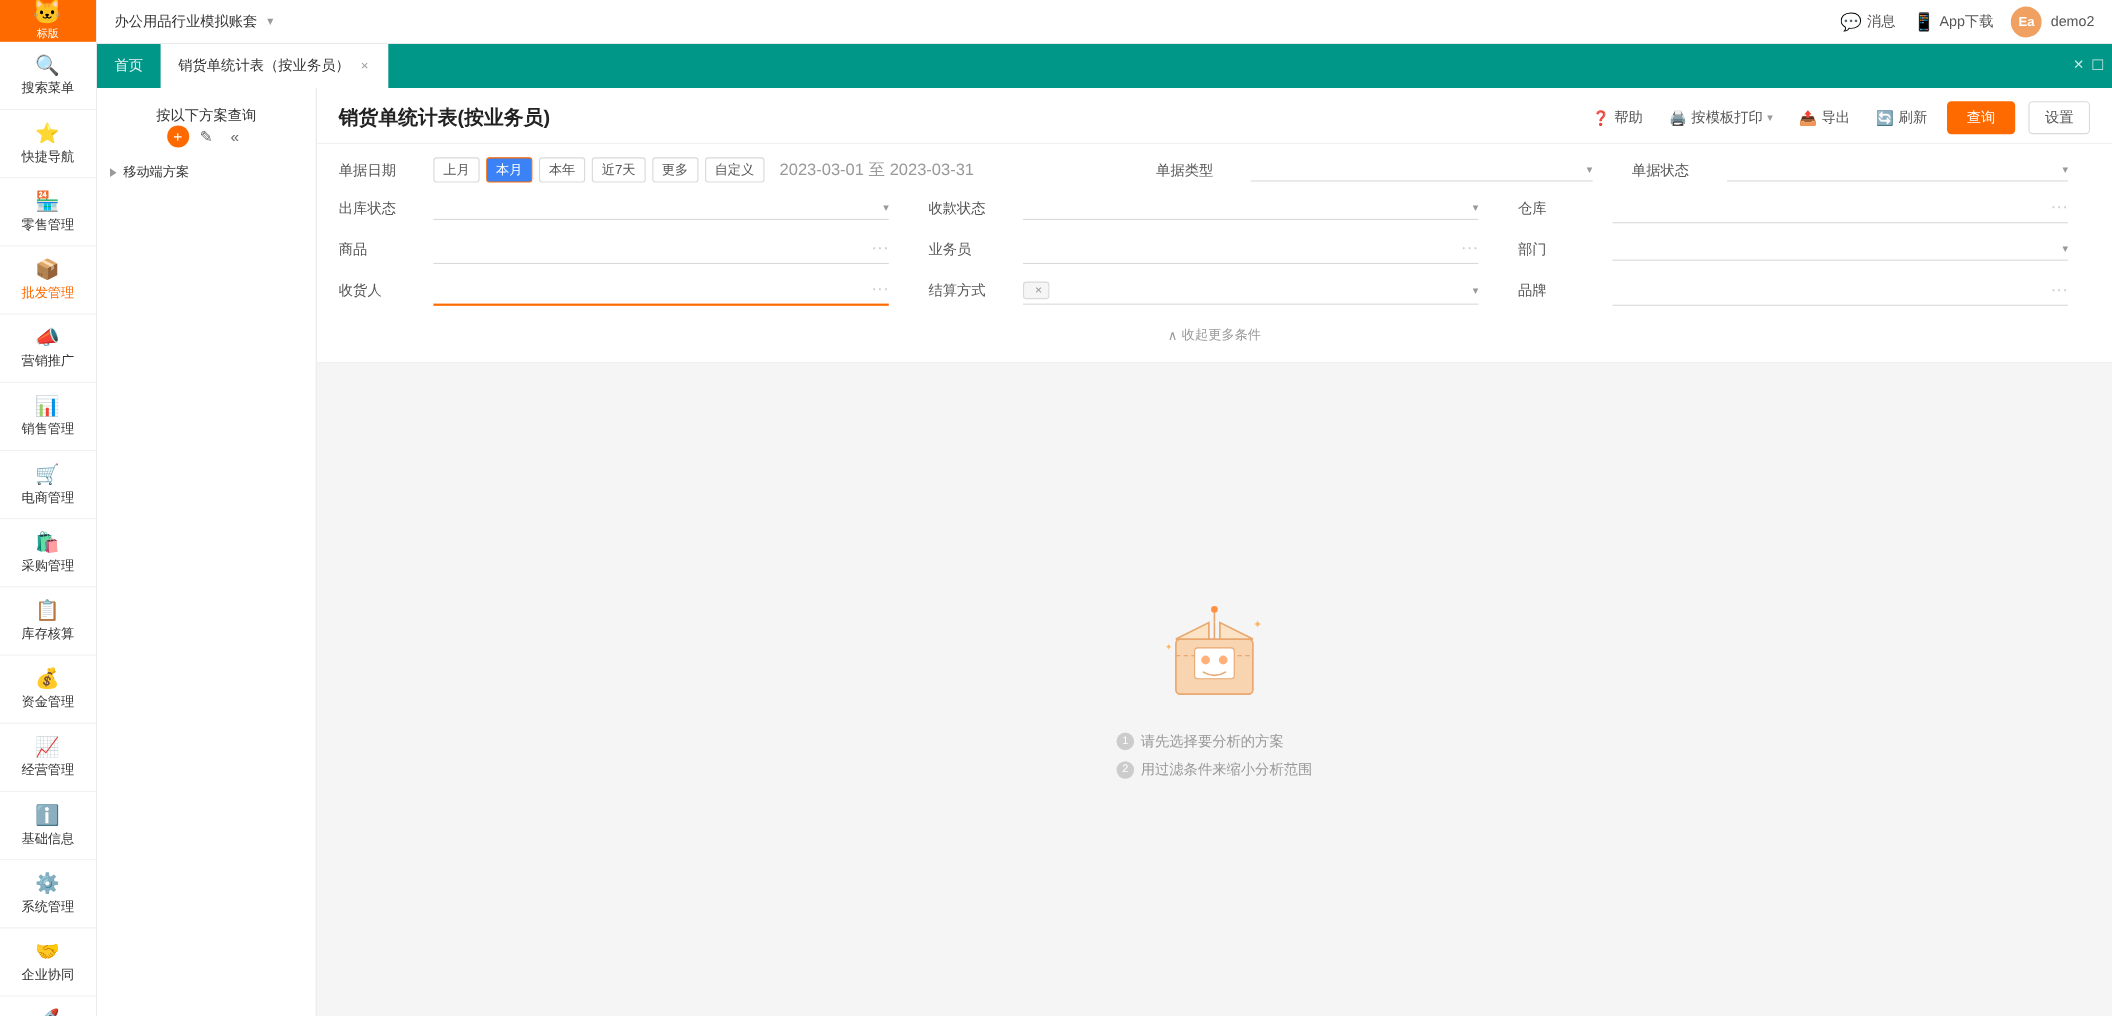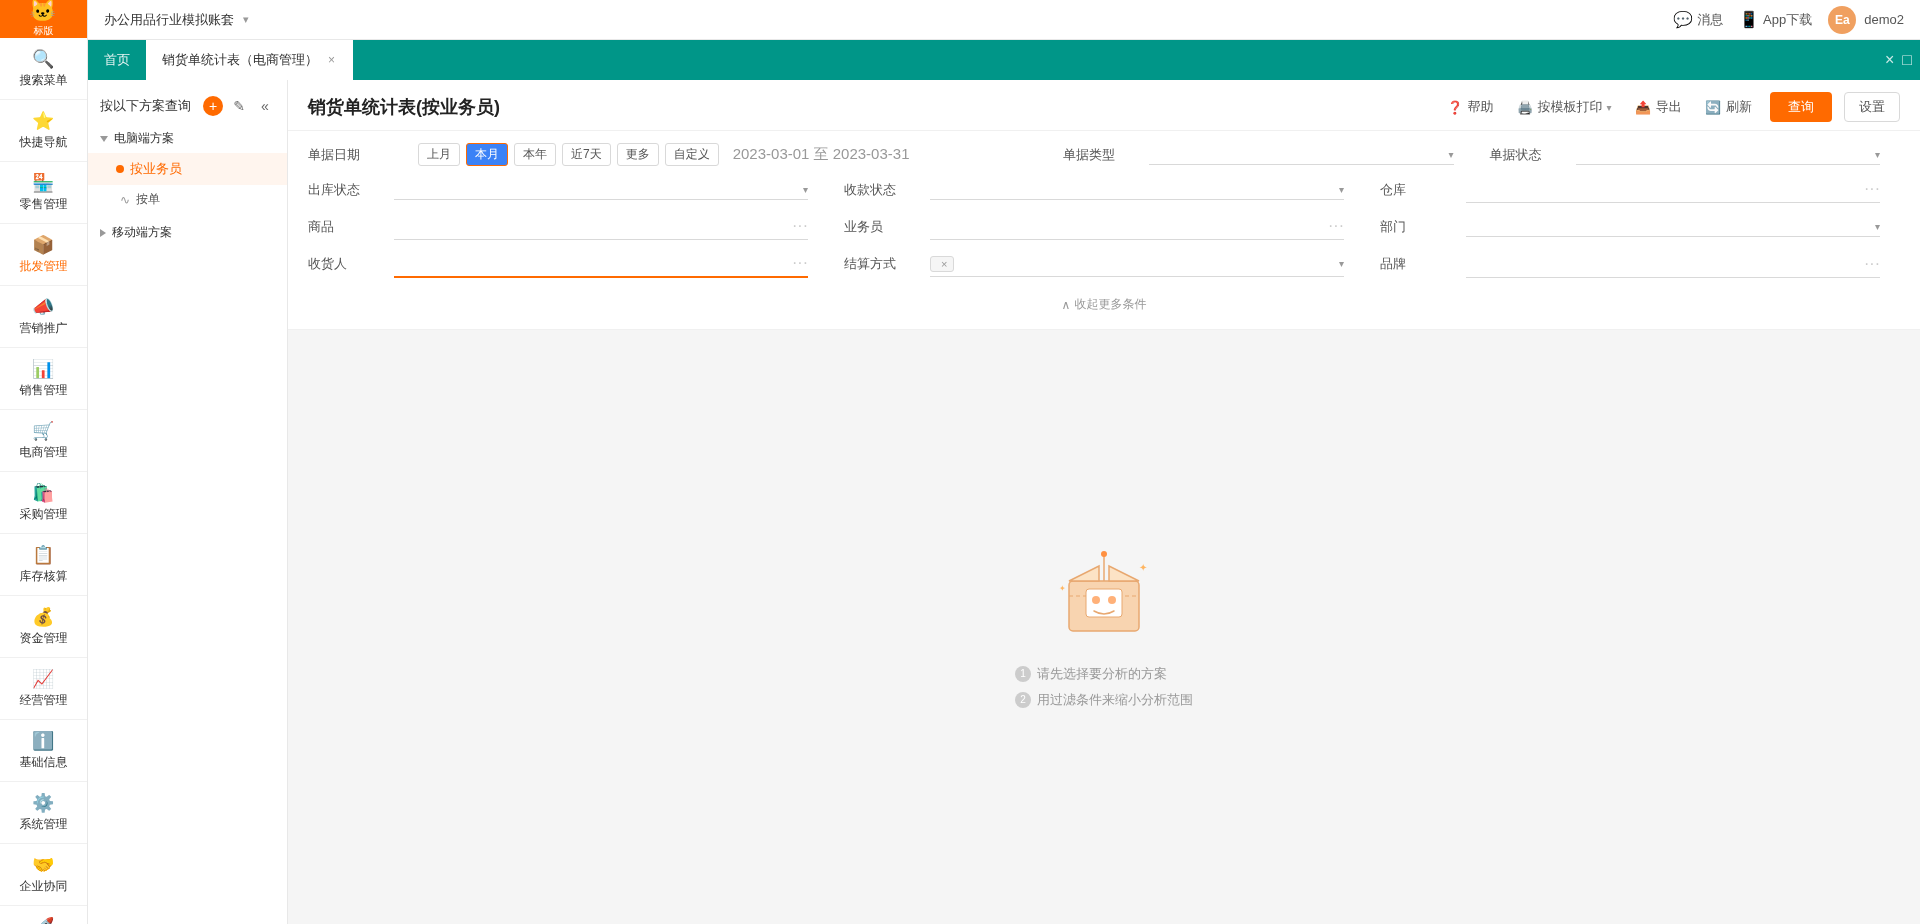--- a/index.html
+++ b/index.html
@@ -170,20 +170,21 @@
       overflow-y: auto;
     }
     .left-panel-header {
       padding: 4px 12px 8px;
       font-size: 13px;
       color: #333;
       font-weight: 500;
       display: flex;
       align-items: center;
       justify-content: space-between;
+      flex-direction: column;
     }
     .left-panel-actions {
       display: flex;
       gap: 6px;
       align-items: center;
     }
     .lpa-btn {
       width: 20px;
       height: 20px;
       border-radius: 50%;
@@ -537,21 +538,21 @@
         <span>demo2</span>
       </div>
     </div>
   </div>
 
   <div class="tab-bar">
     <div class="tab-home">
       <span>首页</span>
     </div>
     <div class="tab-item active">
-      <span>销货单统计表（电商管理）</span>
+      <span>销货单统计表（按业务员）</span>
       <span class="tab-close">×</span>
     </div>
     <div class="tab-spacer"></div>
     <div class="tab-window-controls">
       <span>×</span>
       <span>□</span>
     </div>
   </div>
 
   <div class="content-area">
@@ -565,34 +566,20 @@
           </div>
           <div class="lpa-btn">
             <span>✎</span>
           </div>
           <div class="lpa-btn">
             <span>«</span>
           </div>
         </div>
       </div>
 
-      <div class="scheme-section">
-        <div class="scheme-section-header">
-          <span class="triangle-down"></span>
-          <span class="scheme-title">电脑端方案</span>
-        </div>
-        <div class="scheme-item active">
-          <span class="scheme-dot"></span>
-          <span>按业务员</span>
-        </div>
-        <div class="scheme-sub">
-          <span class="sub-icon">∿</span>
-          <span>按单</span>
-        </div>
-      </div>
 
       <div class="scheme-section">
         <div class="scheme-section-header">
           <span class="triangle-right"></span>
           <span class="scheme-title">移动端方案</span>
         </div>
       </div>
     </div>
 
     <div class="right-content">
@@ -620,21 +607,21 @@
           <button class="btn-orange">查询</button>
           <button class="btn-outline">设置</button>
         </div>
       </div>
 
       <div class="filter-area-container">
         <div class="filter-area">
 
           <div class="filter-row">
             <span class="filter-label">单据日期</span>
-            <div class="filter-control" style="flex:2;margin-left:24px;">
+            <div class="filter-control" style="flex:2;">
               <div class="date-shortcuts">
                 <button class="date-btn">上月</button>
                 <button class="date-btn active">本月</button>
                 <button class="date-btn">本年</button>
                 <button class="date-btn">近7天</button>
                 <button class="date-btn">更多</button>
                 <button class="date-btn">自定义</button>
                 <span class="date-range-text">2023-03-01 至 2023-03-31</span>
               </div>
             </div>

